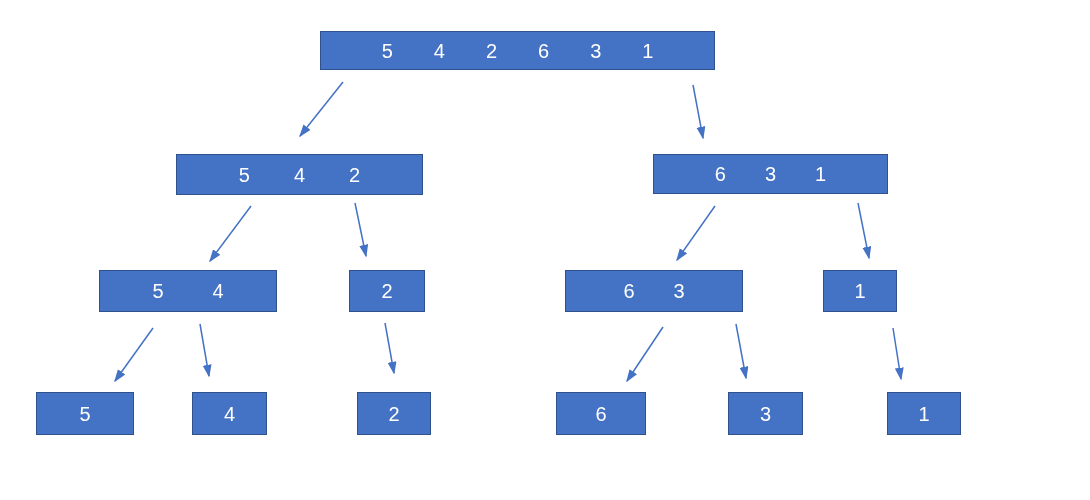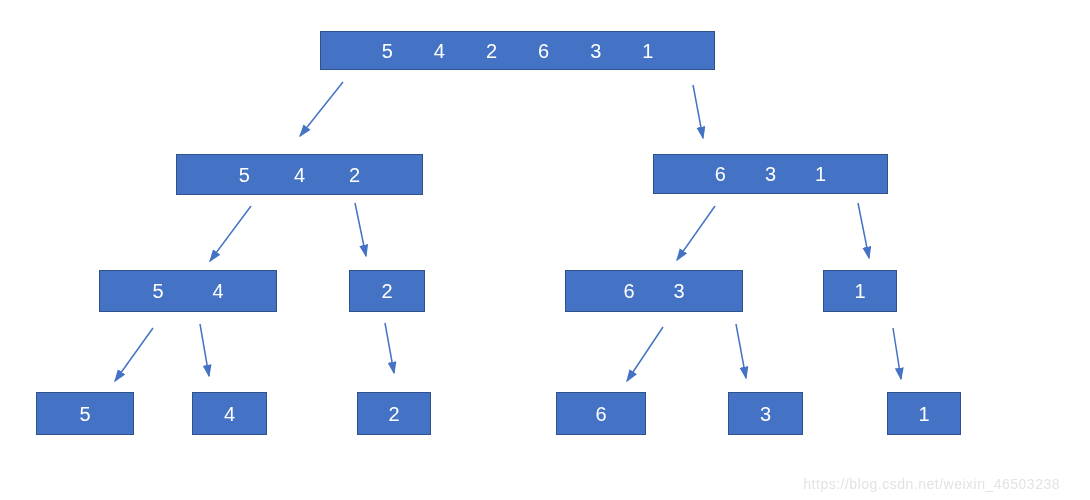--- a/index.html
+++ b/index.html
@@ -73,21 +73,20 @@
       <line x1="355" y1="203" x2="366" y2="256" marker-end="url(#ah)"></line>
       <line x1="715" y1="206" x2="677" y2="260" marker-end="url(#ah)"></line>
       <line x1="858" y1="203" x2="869" y2="258" marker-end="url(#ah)"></line>
       <line x1="153" y1="328" x2="115" y2="381" marker-end="url(#ah)"></line>
       <line x1="200" y1="324" x2="209" y2="376" marker-end="url(#ah)"></line>
       <line x1="385" y1="323" x2="394" y2="373" marker-end="url(#ah)"></line>
       <line x1="663" y1="327" x2="627" y2="381" marker-end="url(#ah)"></line>
       <line x1="736" y1="324" x2="746" y2="378" marker-end="url(#ah)"></line>
       <line x1="893" y1="328" x2="901" y2="379" marker-end="url(#ah)"></line>
     </svg>
-  <div class="watermark">https://blog.csdn.net/weixin_46503238</div>
 <div class="node" style="left: 320px; top: 31px; width: 395px; height: 39px; gap: 41px;">
       <span class="val">5</span>
       <span class="val">4</span>
       <span class="val">2</span>
       <span class="val">6</span>
       <span class="val">3</span>
       <span class="val">1</span>
     </div>
     <div class="node" style="left: 176px; top: 154px; width: 247px; height: 41px; gap: 44px;">
       <span class="val">5</span>

